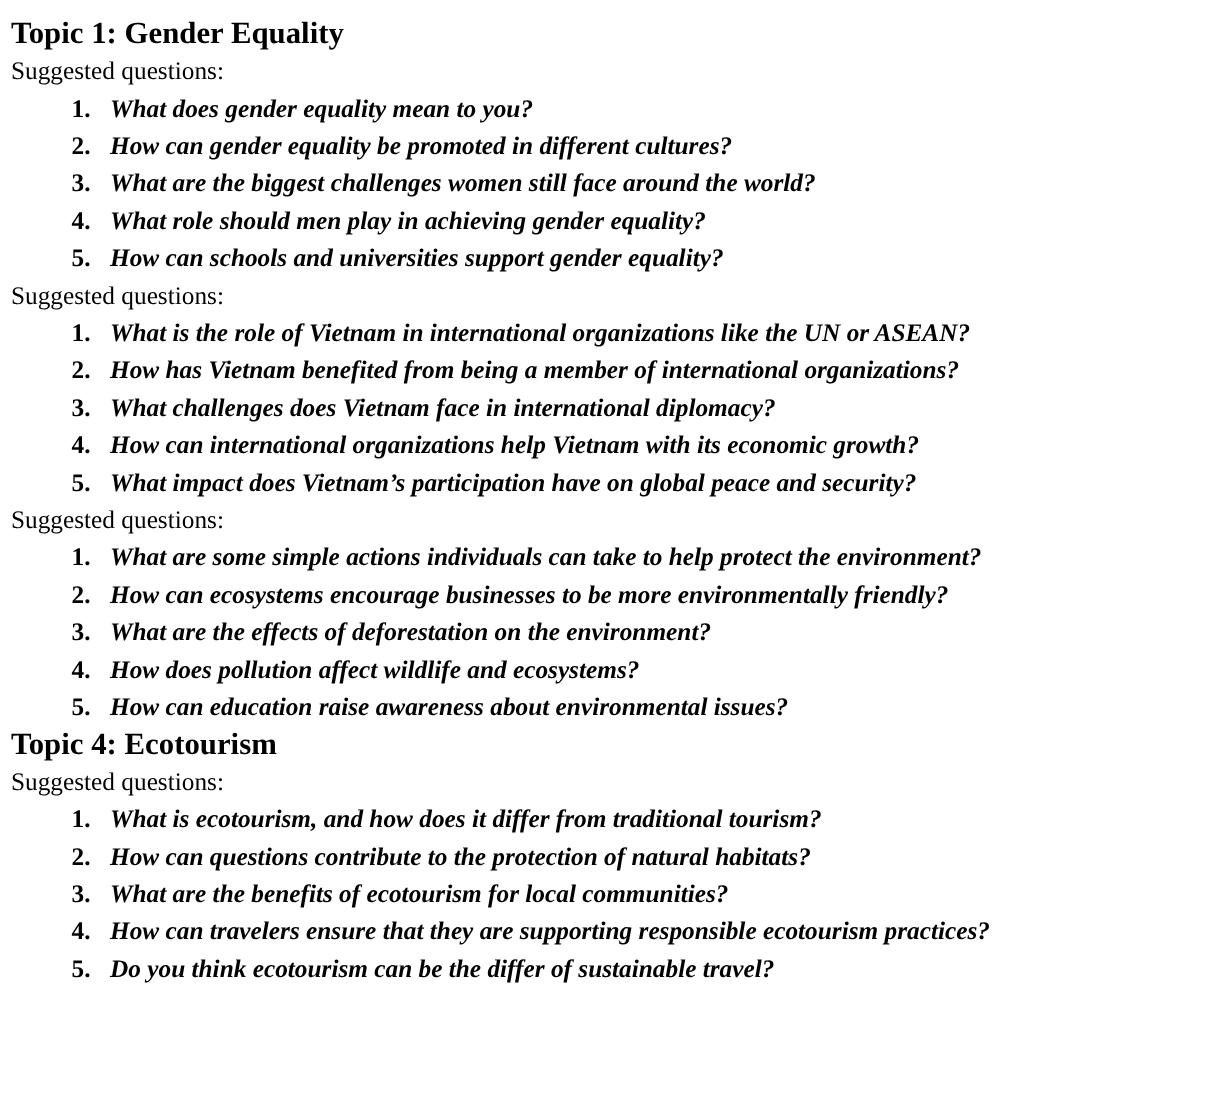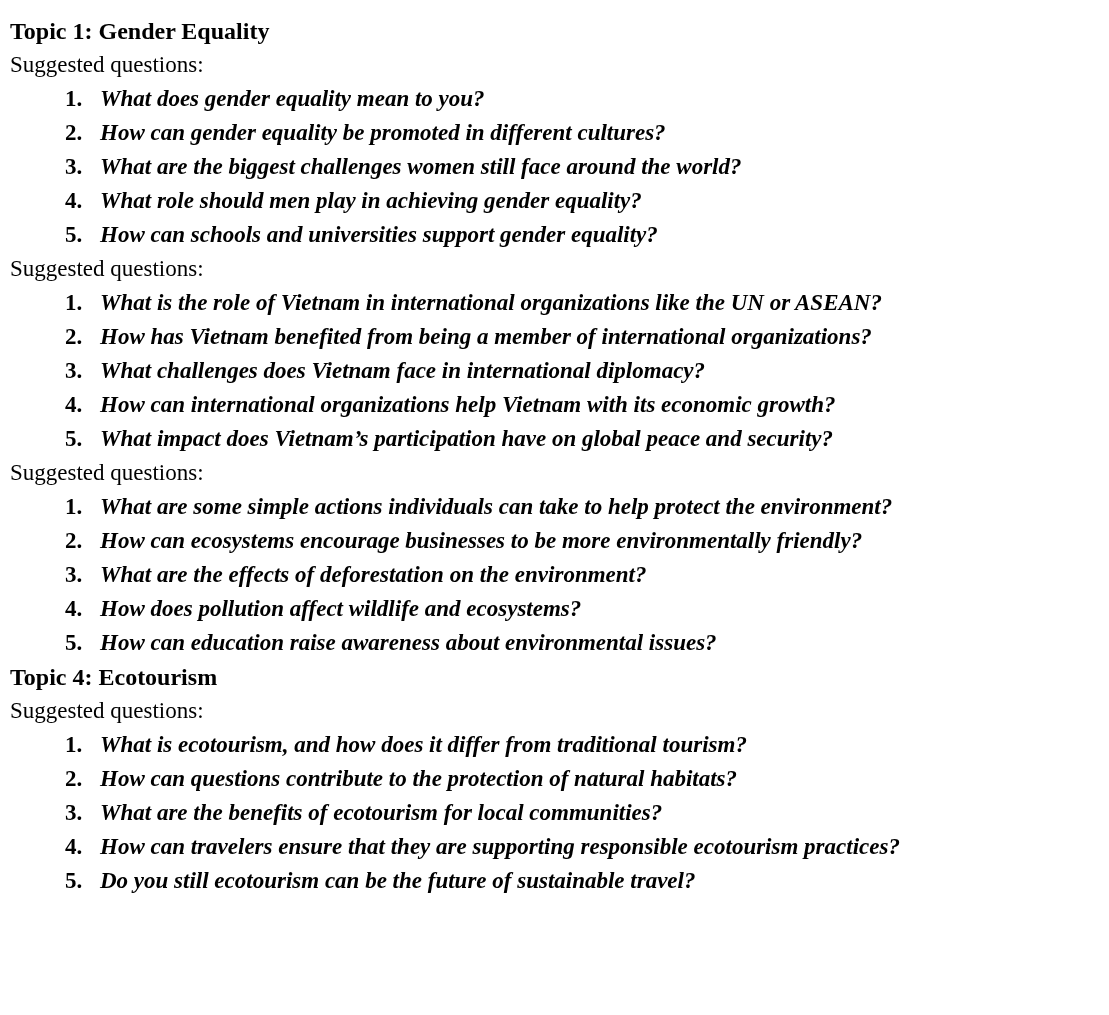--- a/index.html
+++ b/index.html
@@ -13,21 +13,21 @@
     height: 1015px;
     box-sizing: border-box;
     padding: 14px 10px 0 10px;
     background: #ffffff;
     font-family: "Liberation Serif", "DejaVu Serif", serif;
     font-size: 23px;
     line-height: 34px;
     overflow: hidden;
   }
   .topic-title {
-    font-size: 24px;
+    font-size: 28px;
     font-weight: bold;
     font-style: normal;
     margin: 0;
     line-height: 34px;
   }
   .suggested {
     margin: 0;
     line-height: 34px;
   }
   ol.questions {
@@ -84,17 +84,17 @@
   </section>
 
   <section class="topic">
     <h2 class="topic-title">Topic 4: Ecotourism</h2>
     <p class="suggested">Suggested questions:</p>
     <ol class="questions">
       <li><span class="q-text">What is ecotourism, and how does it differ from traditional tourism?</span></li>
       <li><span class="q-text">How can questions contribute to the protection of natural habitats?</span></li>
       <li><span class="q-text">What are the benefits of ecotourism for local communities?</span></li>
       <li><span class="q-text">How can travelers ensure that they are supporting responsible ecotourism practices?</span></li>
-      <li><span class="q-text">Do you still ecotourism can be the future of sustainable travel?</span></li>
+      <li><span class="q-text">Do you think ecotourism can be the differ of sustainable travel?</span></li>
     </ol>
   </section>
 
 </div>
 
 </body></html>

